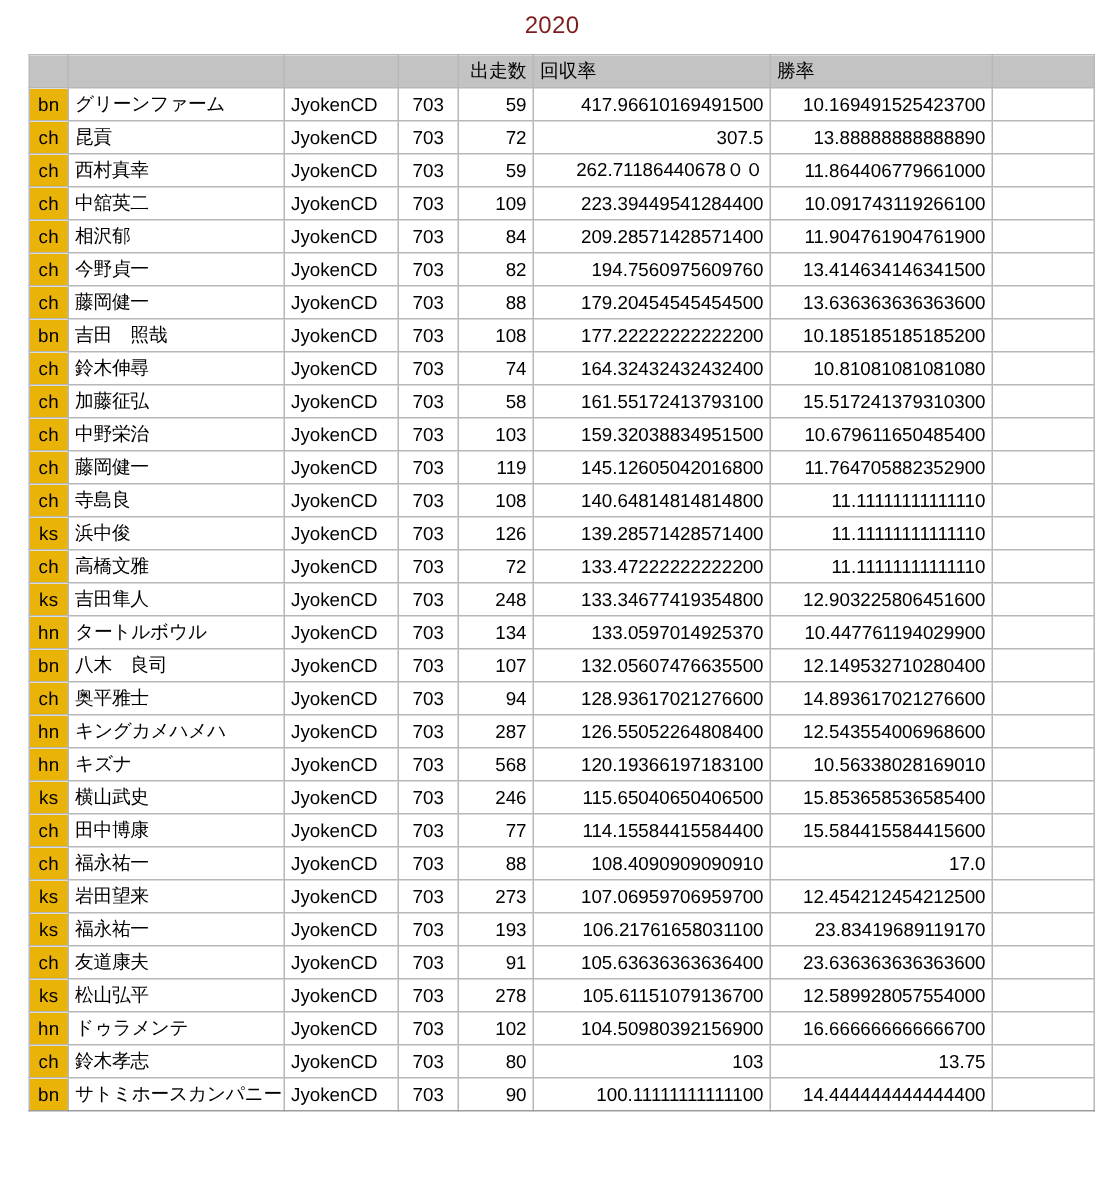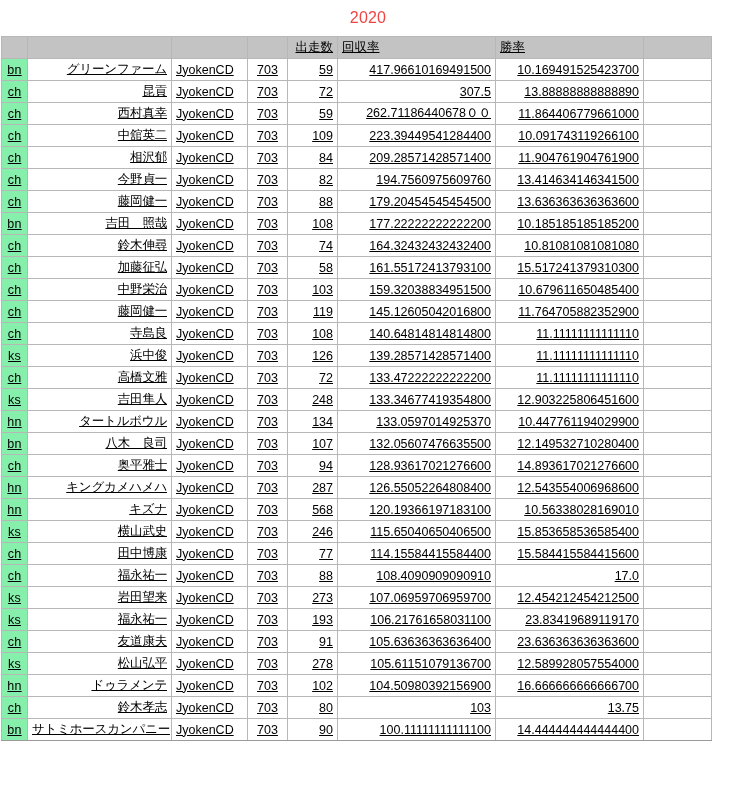--- a/index.html
+++ b/index.html
@@ -18,28 +18,27 @@
     position: relative;
     width: 736px;
     height: 795px;
     box-sizing: border-box;
   }
   .title {
     text-align: center;
     font-size: 16px;
     line-height: 36px;
     height: 36px;
-    color: #ef4444;
+    color: #7f1d1d;
     font-weight: 400;
     letter-spacing: 0.2px;
   }
   .table-wrap {
-    padding: 0 13px 0 1px;
+    padding: 0 13px 0 19px;
     box-sizing: border-box;
-    text-decoration: underline;
   }
   table.grid {
     border-collapse: collapse;
     table-layout: fixed;
     width: 710px;
     font-size: 12.5px;
   }
   table.grid col.c-cat   { width: 26px; }
   table.grid col.c-name  { width: 144px; }
   table.grid col.c-src   { width: 76px; }
@@ -62,28 +61,28 @@
   thead th {
     background: #c3c3c3;
     border-bottom: 1px solid #545454;
     height: 22px;
     font-size: 12.5px;
   }
   thead th.h-left  { text-align: left; }
   thead th.h-right { text-align: right; }
 
   td.cat {
-    background: #86efac;
+    background: #eab308;
     font-weight: bold;
     text-align: center;
     font-size: 12.5px;
     letter-spacing: 0.2px;
   }
   td.name {
-    text-align: right;
+    text-align: left;
     font-size: 12.5px;
     letter-spacing: -0.2px;
   }
   td.src {
     text-align: left;
     font-size: 12.5px;
   }
   td.code { text-align: center; }
   td.num  { text-align: right; }
   td.pad  { background: #ffffff; }

